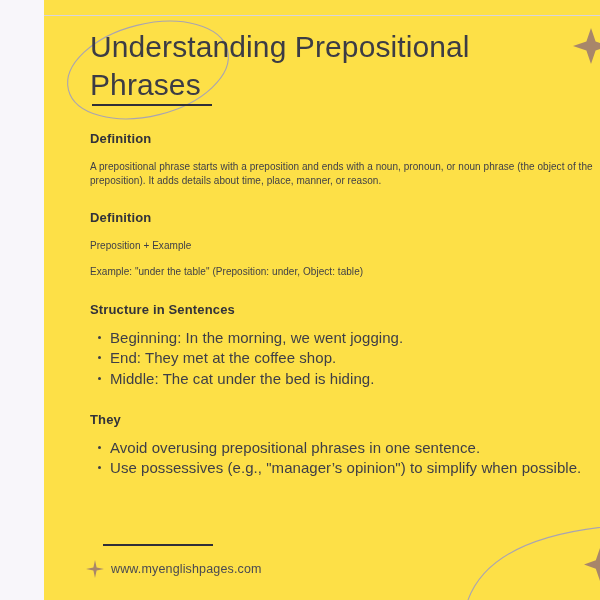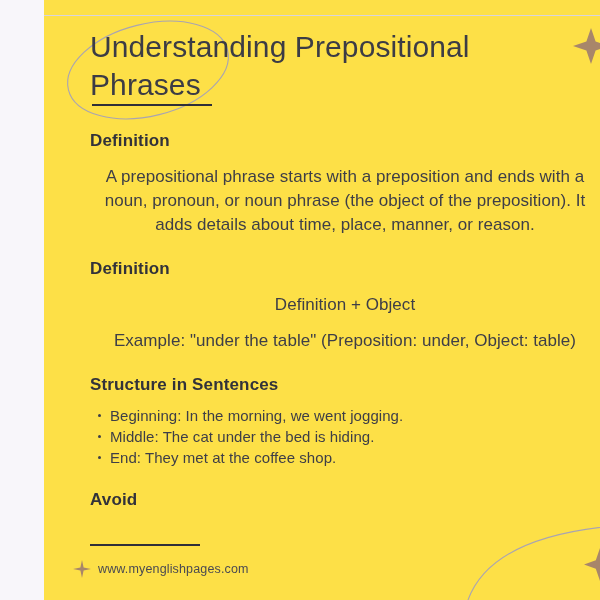--- a/index.html
+++ b/index.html
@@ -66,34 +66,33 @@
     width: 120px;
     height: 2px;
     background: #2f2f38;
   }
 
   .section {
     margin: 0;
   }
 
   .section-heading {
-    font-size: 17px;
+    font-size: 13px;
     font-weight: bold;
     color: #32323a;
     margin: 0;
     letter-spacing: 0.15px;
   }
 
   .para {
-    font-size: 17px;
+    font-size: 10px;
     line-height: 1.42;
     color: #3e3e47;
     margin: 0;
     letter-spacing: 0.05px;
-    text-align: center;
   }
 
   .bullet-list {
     list-style: none;
     margin: 0;
     padding: 0;
   }
 
   .bullet-list li {
     position: relative;
@@ -118,21 +117,21 @@
   
   .gap-title-def   { height: 26px; }
   .gap-h-p         { height: 14px; }
   .gap-sec         { height: 22px; }
   .gap-p-p         { height: 12px; }
   .gap-h-list      { height: 11px; }
 
   
   .footer {
     position: absolute;
-    left: 0;
+    left: 13px;
     top: 536px;
     width: 488px;
     height: 64px;
   }
 
   .footer-rule {
     position: absolute;
     left: 46px;
     top: 8px;
     width: 110px;
@@ -186,42 +185,46 @@
       <h2 class="section-heading">Definition</h2>
       <div class="gap-h-p"></div>
       <p class="para">A prepositional phrase starts with a preposition and ends with a noun, pronoun, or noun phrase (the object of the preposition). It adds details about time, place, manner, or reason.</p>
     </section>
 
     <div class="gap-sec"></div>
 
     <section class="section">
       <h2 class="section-heading">Definition</h2>
       <div class="gap-h-p"></div>
-      <p class="para">Definition + Object</p>
+      <p class="para">Preposition + Example</p>
       <div class="gap-p-p"></div>
       <p class="para">Example: "under the table" (Preposition: under, Object: table)</p>
     </section>
 
     <div class="gap-sec"></div>
 
     <section class="section">
       <h2 class="section-heading">Structure in Sentences</h2>
       <div class="gap-h-list"></div>
       <ul class="bullet-list">
         <li>Beginning: In the morning, we went jogging.</li>
+        <li>End: They met at the coffee shop.</li>
         <li>Middle: The cat under the bed is hiding.</li>
-        <li>End: They met at the coffee shop.</li>
       </ul>
     </section>
 
     <div class="gap-sec"></div>
 
     <section class="section">
-      <h2 class="section-heading">Avoid</h2>
+      <h2 class="section-heading">They</h2>
       <div class="gap-h-list"></div>
+      <ul class="bullet-list">
+        <li>Avoid overusing prepositional phrases in one sentence.</li>
+        <li>Use possessives (e.g., "manager’s opinion") to simplify when possible.</li>
+      </ul>
     </section>
   </div>
 
   <div class="footer">
     <div class="footer-rule"></div>
     <div class="footer-row">
       <svg class="sparkle-sm" width="22" height="22" viewBox="0 0 22 22" xmlns="http://www.w3.org/2000/svg">
         <path d="M 11 2 L 12.6 9.4 L 20 11 L 12.6 12.6 L 11 20 L 9.4 12.6 L 2 11 L 9.4 9.4 Z" fill="#a8866a"></path>
       </svg>
       <span class="footer-url">www.myenglishpages.com</span>

